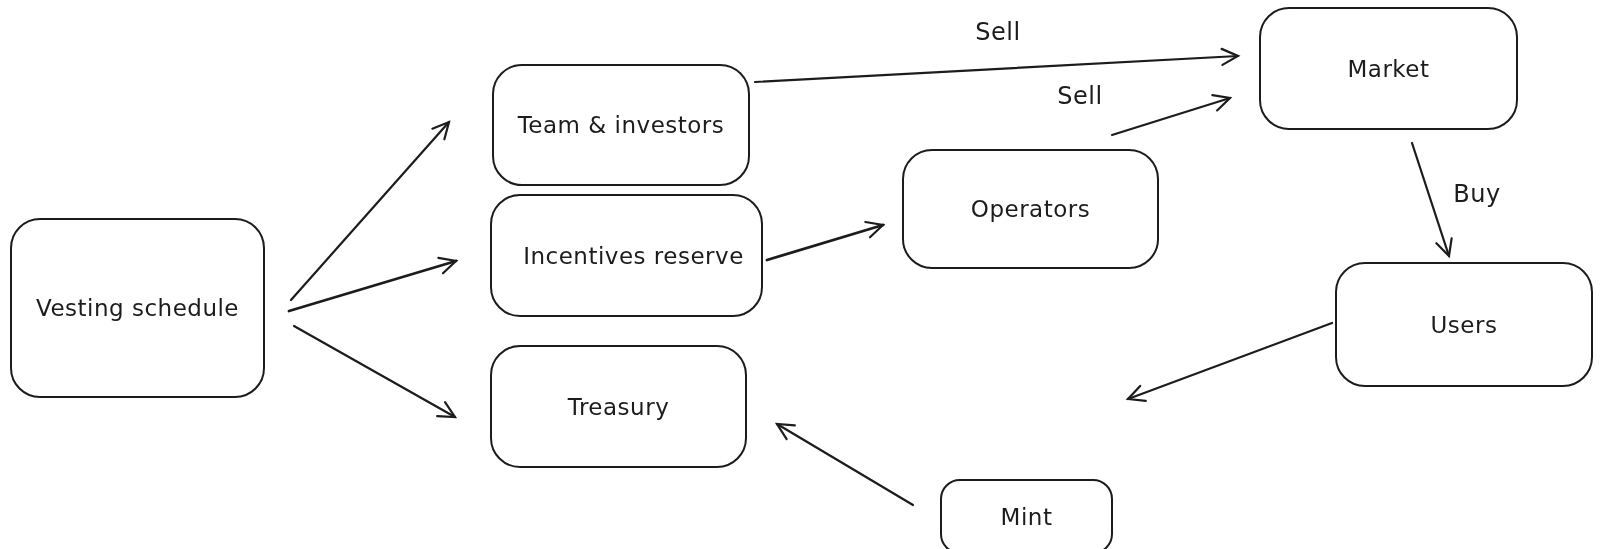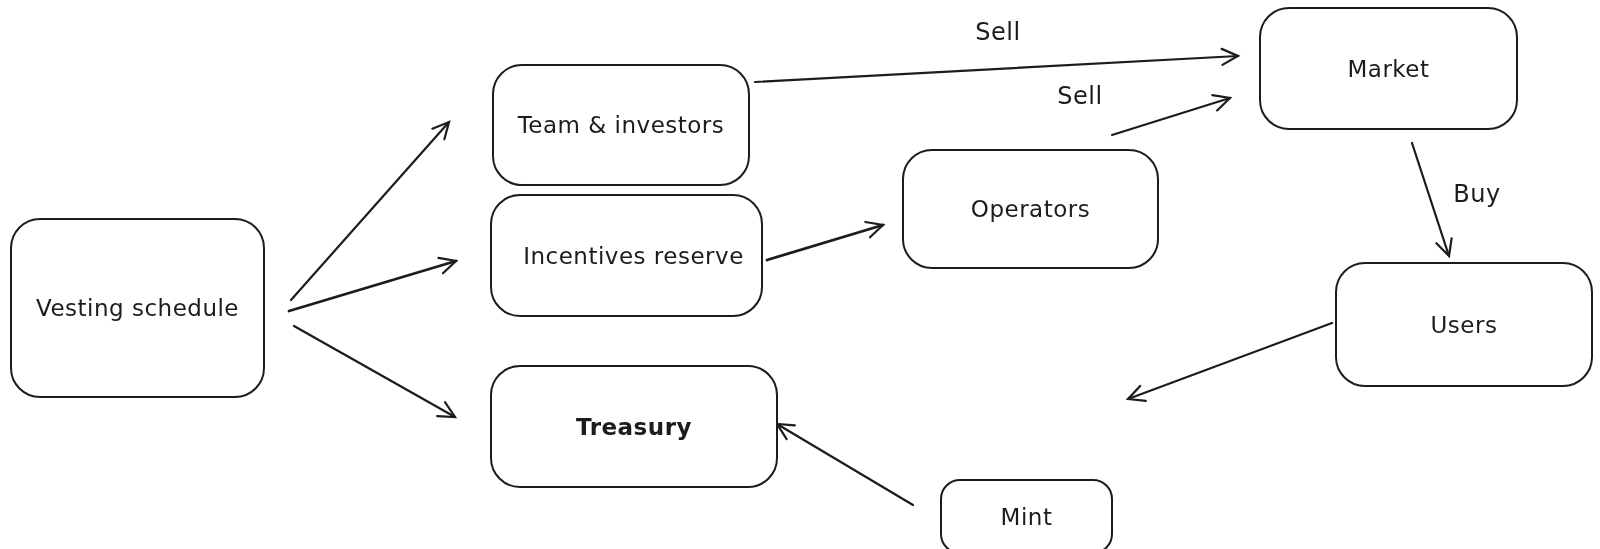--- a/index.html
+++ b/index.html
@@ -77,21 +77,21 @@
   </div>
 
   <div class="node" style="left:492px; top:42px; width:258px; height:122px;margin-top:22px;">
     <span class="node-label">Team &amp; investors</span>
   </div>
 
   <div class="node" style="left:490px; top:194px; width:273px; height:123px;padding-left:14px;">
     <span class="node-label">Incentives reserve</span>
   </div>
 
-  <div class="node" style="left:490px; top:365px; width:288px; height:123px;font-weight:bold;">
+  <div class="node" style="left:490px; top:345px; width:257px; height:123px;">
     <span class="node-label">Treasury</span>
   </div>
 
   <div class="node" style="left:902px; top:149px; width:257px; height:120px;">
     <span class="node-label">Operators</span>
   </div>
 
   <div class="node" style="left:1259px; top:7px; width:259px; height:123px;">
     <span class="node-label">Market</span>
   </div>

